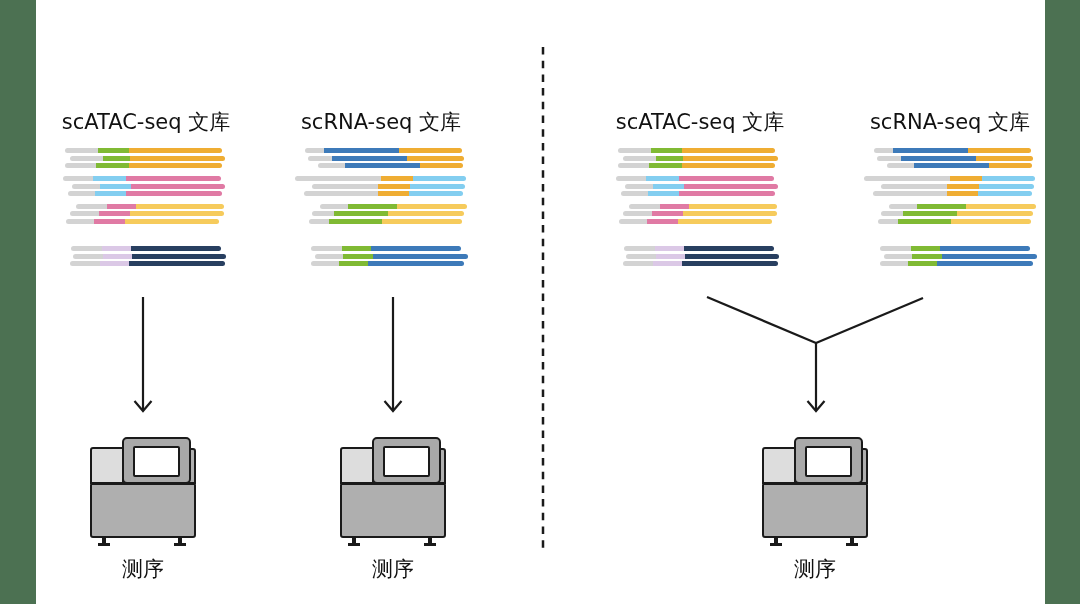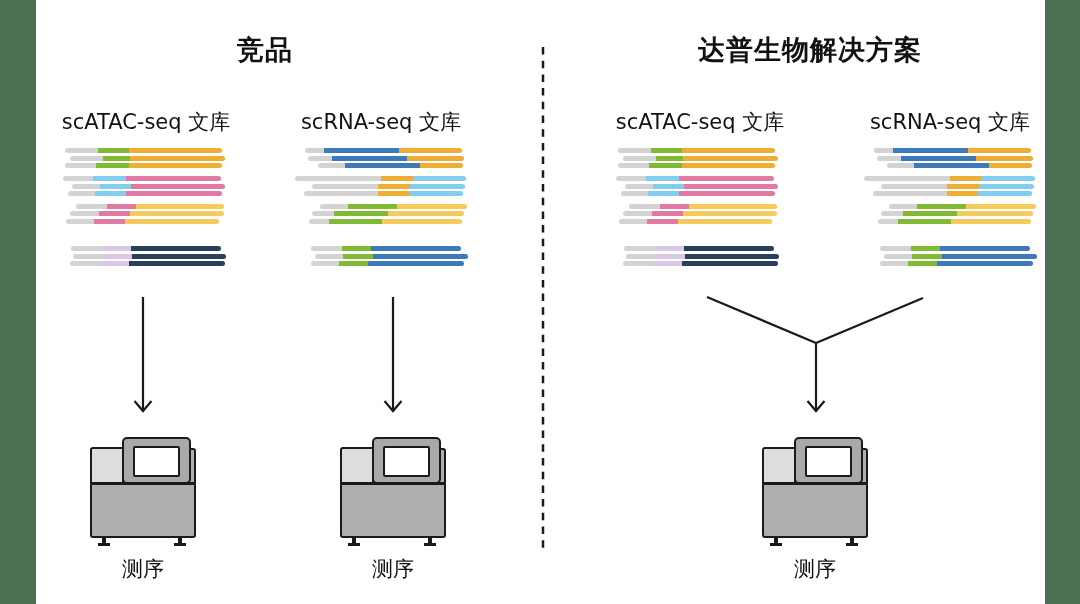--- a/index.html
+++ b/index.html
@@ -40,22 +40,20 @@
   }
   .overlay{position:absolute;left:0;top:0;z-index:5;pointer-events:none;}
 </style>
 </head>
 <body>
 
 <div class="canvas">
   <div class="edge-strip" id="strip-left" style="left: 0px; width: 36px; background: rgb(76, 113, 82);"></div>
   <div class="edge-strip" id="strip-right" style="left: 1045px; width: 35px; background: rgb(76, 113, 82);"></div>
 
-  <div class="panel-title" id="title-left" style="left: 265px;">竞品</div>
-  <div class="panel-title" id="title-right" style="left: 810px;">达普生物解决方案</div>
 
   <div id="blocks-root">
       <div class="lib-title" style="left: 146px;">scATAC-seq 文库</div>
       <div class="bar" style="left: 65px; top: 148px;">
         <span class="seg" style="width: 33px; background: rgb(211, 211, 211);"></span>
         <span class="seg" style="width: 31px; background: rgb(128, 186, 52);"></span>
         <span class="seg" style="width: 93px; background: rgb(239, 173, 51);"></span>
       </div>
       <div class="bar" style="left: 70px; top: 155.5px;">
         <span class="seg" style="width: 33px; background: rgb(211, 211, 211);"></span>

